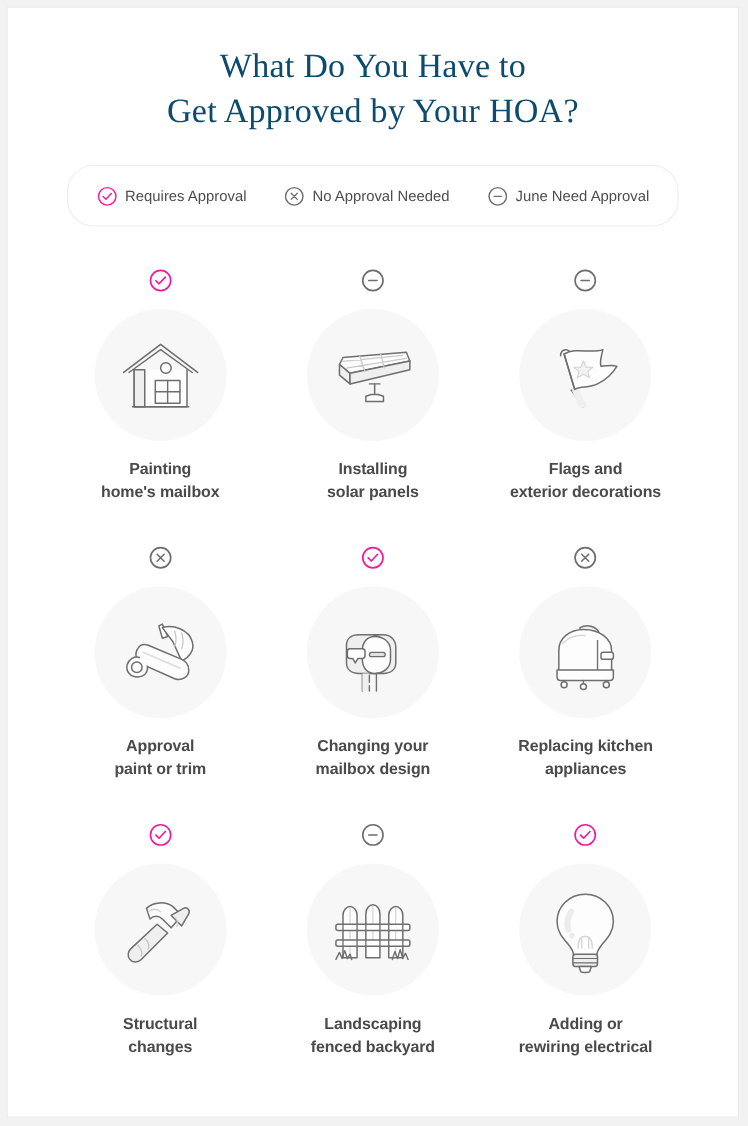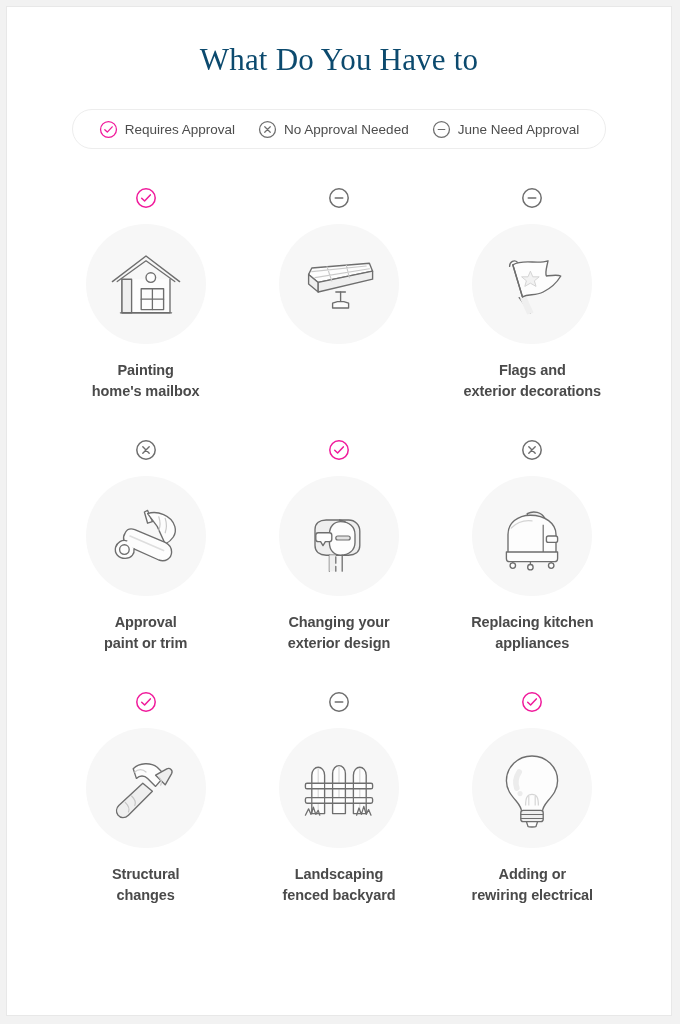--- a/index.html
+++ b/index.html
@@ -42,22 +42,22 @@
   
   .legend-wrap {
     display: flex;
     justify-content: center;
     margin-top: 29px;
   }
   .legend {
     display: flex;
     align-items: center;
     justify-content: center;
-    gap: 23px;
-    height: 40px;
+    gap: 34px;
+    height: 56px;
     padding: 0 26px;
     border: 1px solid #ededed;
     border-radius: 24px;
     background: #fff;
     box-sizing: border-box;
   }
   .legend-item {
     display: flex;
     align-items: center;
     gap: 7px;
@@ -105,20 +105,21 @@
   }
   .card-label .l2 { display: block; }
 </style>
 </head>
 <body>
 
 <div class="page">
 
   <h1 class="title">
     <span class="title-line">What Do You Have to</span>
+    <span class="title-line">Get Approved by Your HOA?</span>
   </h1>
 
   <div class="legend-wrap">
     <div class="legend" id="legend">
         <div class="legend-item">
           <span>
             <svg class="badge-svg" width="19" height="19" viewBox="0 0 22 22">
               <circle cx="11" cy="11" r="9.2" fill="none" stroke="#f01a9b" stroke-width="1.5"></circle>
               <path d="M6.7 11.2 L9.6 14 L15.3 7.9" fill="none" stroke="#f01a9b" stroke-width="1.5" stroke-linecap="round" stroke-linejoin="round"></path>
             </svg>
@@ -182,20 +183,21 @@
     <svg width="96" height="96" viewBox="0 0 120 120">
       <path d="M22 48 L26 40 L98 34 L102 44 L34 58 Z" fill="#fdfdfd" stroke="#6e6e6e" stroke-width="1.7" stroke-linejoin="round" stroke-linecap="round"></path>
       <path d="M22 48 L22 60 L34 70 L34 58 Z" fill="#efefef" stroke="#6e6e6e" stroke-width="1.7" stroke-linejoin="round" stroke-linecap="round"></path>
       <path d="M34 58 L102 44 L102 54 L34 70 Z" fill="#efefef" stroke="#6e6e6e" stroke-width="1.7" stroke-linejoin="round" stroke-linecap="round"></path>
       <path d="M45 38.5 L51 56.2 M69 36.5 L73 52 M26 44.5 L94 37.5 M30 52 L98 41" fill="none" stroke="#c9c9c9" stroke-width="1.4" stroke-linecap="round"></path>
       <path d="M62 70 L62 82 M52 90 L72 90 L72 84 L66 82 L58 82 L52 84 Z" fill="#fdfdfd" stroke="#6e6e6e" stroke-width="1.7" stroke-linejoin="round" stroke-linecap="round"></path>
       <path d="M56 70 L68 70" fill="none" stroke="#6e6e6e" stroke-width="1.6" stroke-linecap="round" stroke-linejoin="round"></path>
     </svg>
           </span>
         </div>
+        <div class="card-label"><span>Installing</span><span class="l2">solar panels</span></div>
       </div>
       <div class="card">
         <div class="card-badge">
           <svg class="badge-svg" width="22" height="22" viewBox="0 0 22 22">
             <circle cx="11" cy="11" r="9.2" fill="none" stroke="#6e6e6e" stroke-width="1.5"></circle>
             <path d="M7.2 11 L14.8 11" fill="none" stroke="#6e6e6e" stroke-width="1.4" stroke-linecap="round"></path>
           </svg>
         </div>
         <div class="icon-circle">
           <span>
@@ -246,21 +248,21 @@
       <path d="M60 40 C70 42 76 48 76 56 L76 70 C76 78 70 84 60 84" fill="none" stroke="#6e6e6e" stroke-width="1.7"></path>
       <path d="M62 42 C72 42 80 48 80 58 L80 68 C80 78 72 84 62 84 C54 84 48 78 48 68 L48 58 C48 48 54 42 62 42 Z" fill="#fdfdfd" stroke="#6e6e6e" stroke-width="1.7" stroke-linejoin="round" stroke-linecap="round"></path>
       <rect x="56" y="60" width="18" height="5" rx="2.5" fill="#e2e2e2" stroke="#6e6e6e" stroke-width="1.5"></rect>
       <path d="M34 56 L48 56 C50 56 51 57 51 59 L51 64 C51 66 50 67 48 67 L43 67 L40 72 L37 67 L34 67 C32 67 31 66 31 64 L31 59 C31 57 32 56 34 56 Z" fill="#fdfdfd" stroke="#6e6e6e" stroke-width="1.7" stroke-linejoin="round" stroke-linecap="round"></path>
       <path d="M48 84 L48 104 M64 84 L64 104" fill="none" stroke="#6e6e6e" stroke-width="1.6" stroke-linecap="round" stroke-linejoin="round"></path>
       <path d="M48 84 L56 84 L56 104 L48 104 Z" fill="#efefef" stroke="none"></path>
       <path d="M56 86 L56 94 M56 98 L56 104" fill="none" stroke="#6e6e6e" stroke-width="1.6" stroke-linecap="round" stroke-linejoin="round"></path>
     </svg>
           </span>
         </div>
-        <div class="card-label"><span>Changing your</span><span class="l2">exterior design</span></div>
+        <div class="card-label"><span>Changing your</span><span class="l2">mailbox design</span></div>
       </div>
       <div class="card">
         <div class="card-badge">
           <svg class="badge-svg" width="22" height="22" viewBox="0 0 22 22">
             <circle cx="11" cy="11" r="9.2" fill="none" stroke="#6e6e6e" stroke-width="1.5"></circle>
             <path d="M7.8 7.8 L14.2 14.2 M14.2 7.8 L7.8 14.2" fill="none" stroke="#6e6e6e" stroke-width="1.4" stroke-linecap="round"></path>
           </svg>
         </div>
         <div class="icon-circle">
           <span>

